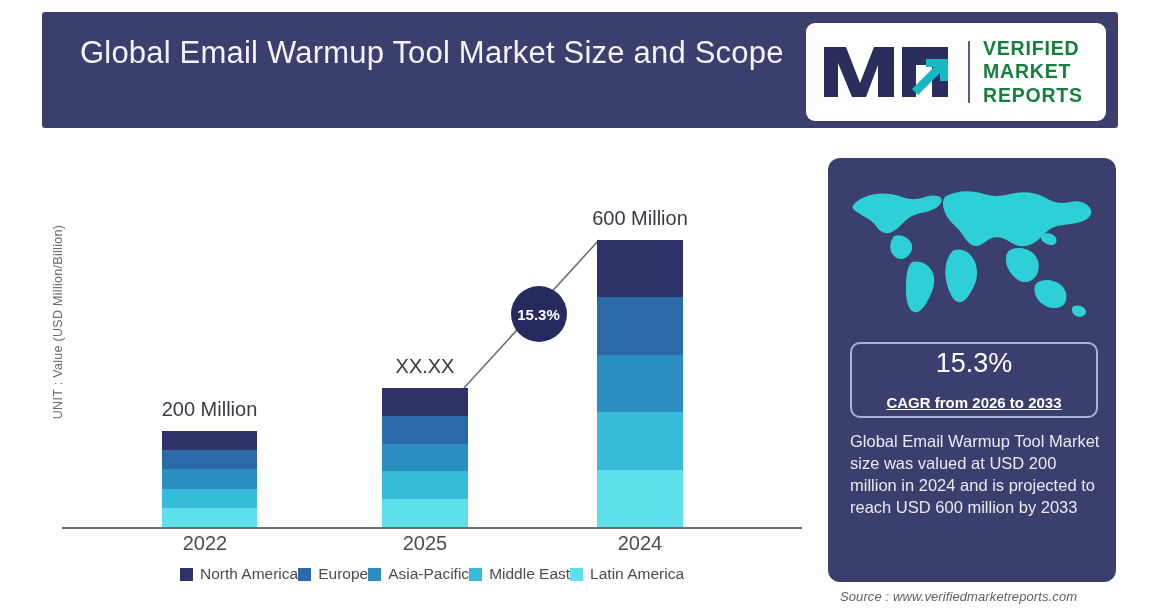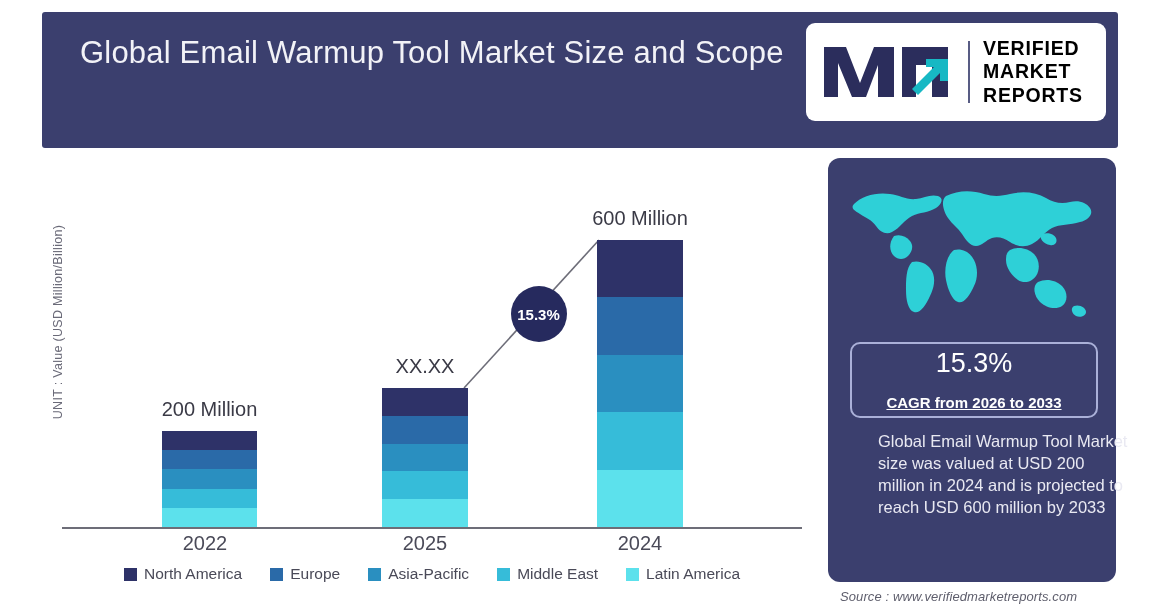--- a/index.html
+++ b/index.html
@@ -4,40 +4,40 @@
 <style>
   html,body{margin:0;padding:0;}
   body{
     width:1160px;height:612px;
     background:#ffffff;
     font-family:"Liberation Sans",sans-serif;
     overflow:hidden;position:relative;
   }
   
   #header-banner{
-    position:absolute;left:42px;top:12px;width:1076px;height:136px;
+    position:absolute;left:42px;top:12px;width:1076px;height:116px;
     background:#3b3f6e;border-radius:3px;
   }
   #page-title{
     position:absolute;left:38px;top:22px;width:720px;
     color:#f2f2f7;font-size:31px;line-height:1.25;font-weight:400;
     letter-spacing:.2px;
   }
   #logo-card{
     position:absolute;right:12px;top:11px;width:300px;height:98px;
     background:#ffffff;border-radius:9px;
     display:flex;align-items:center;
   }
   #logo-mark{width:148px;height:74px;margin-left:10px;flex:none;}
   #logo-divider{
     width:2px;height:62px;background:#3b3f6e;opacity:.85;margin:0 13px 0 4px;
   }
   #logo-words{
     display:flex;flex-direction:column;justify-content:center;
-    color:#000000;font-size:19.5px;font-weight:700;line-height:1.2;
+    color:#15803d;font-size:19.5px;font-weight:700;line-height:1.2;
     letter-spacing:.8px;
   }
   
   #chart-area{position:absolute;left:0;top:140px;width:812px;height:472px;}
   #y-axis-label{
     position:absolute;left:-52px;top:175px;width:220px;
     transform:rotate(-90deg);
     color:#6a6a78;font-size:12.5px;letter-spacing:.3px;text-align:center;
   }
   #x-axis-line{
@@ -58,41 +58,41 @@
   #connector-svg{position:absolute;left:0;top:0;width:812px;height:472px;pointer-events:none;}
   #cagr-bubble{
     position:absolute;left:498px;top:243px;width:56px;height:56px;
     border-radius:50%;background:#262a5e;
     display:flex;align-items:center;justify-content:center;
     color:#ffffff;font-size:15px;font-weight:600;
   }
   
   #legend{
     position:absolute;left:62px;top:425px;width:740px;
-    display:flex;justify-content:center;gap:28px;align-items:center;
+    display:flex;justify-content:center;align-items:center;
   }
   .legend-item{display:flex;align-items:center;gap:7px;}
   .legend-swatch{width:13px;height:13px;flex:none;}
   .legend-text{color:#4a4a58;font-size:15.5px;white-space:nowrap;}
   
   #side-panel{
     position:absolute;left:828px;top:158px;width:288px;height:424px;
     background:#3b3f6e;border-radius:12px;
   }
   #world-map{position:absolute;left:14px;top:16px;width:260px;height:148px;}
   #cagr-box{
     position:absolute;left:22px;top:184px;width:244px;height:72px;
     border:2px solid #aab0d8;border-radius:10px;
     display:flex;flex-direction:column;align-items:center;justify-content:center;
   }
   #cagr-value{color:#ffffff;font-size:27px;font-weight:400;line-height:1.05;}
   #cagr-caption{color:#ffffff;font-size:15px;font-weight:700;margin-top:16px;text-decoration:underline;}
   #panel-description{
     position:absolute;left:22px;top:272px;width:250px;
-    color:#e9e9f2;font-size:16.5px;line-height:1.34;margin-left:28px;
+    color:#e9e9f2;font-size:16.5px;line-height:1.34;
   }
   #source-line{
     position:absolute;left:840px;top:589px;width:290px;
     color:#5e5e6c;font-size:13px;font-style:italic;letter-spacing:.1px;
   }
 </style>
 </head>
 <body>
 
 <div id="header-banner">

